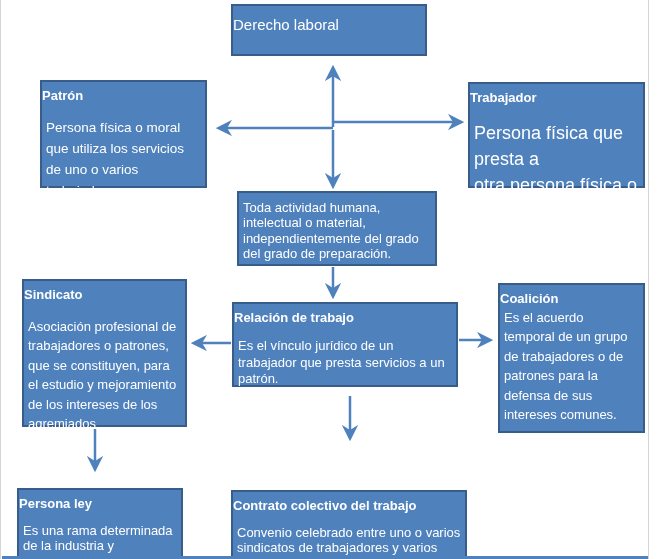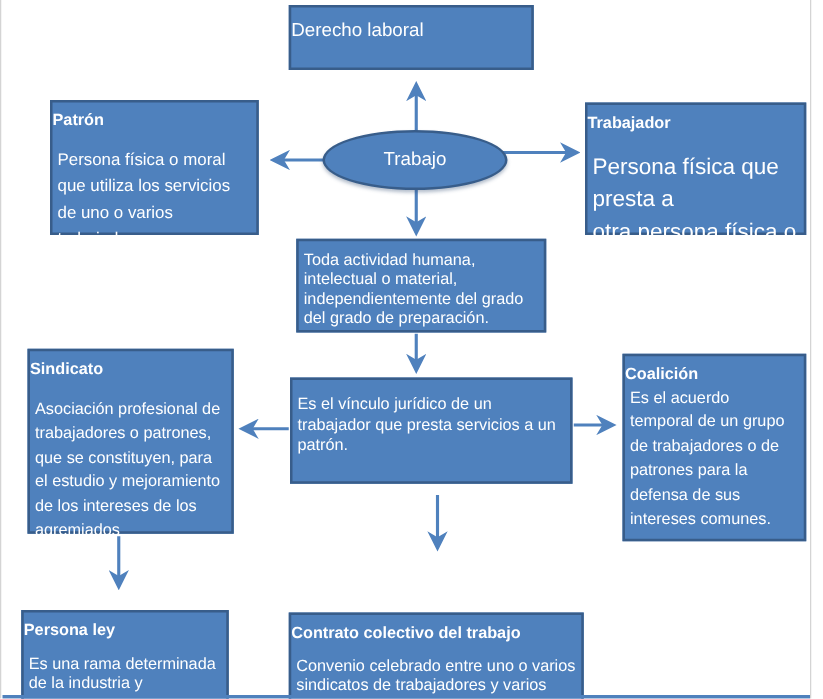--- a/index.html
+++ b/index.html
@@ -67,23 +67,20 @@
     <line class="connector" x1="231" y1="343" x2="194" y2="343" marker-end="url(#arr)"></line>
     <line class="connector" x1="459" y1="340" x2="490" y2="340" marker-end="url(#arr)"></line>
     <line class="connector" x1="95" y1="429" x2="95" y2="469" marker-end="url(#arr)"></line>
     <line class="connector" x1="350" y1="396" x2="350" y2="438" marker-end="url(#arr)"></line>
   </svg>
 
   <div class="node" id="node-root">
     <span>Derecho laboral</span>
   </div>
 
-  <div class="node" id="node-center">
-    <span>Trabajo</span>
-  </div>
 
   <div class="node" id="node-patron">
     <div class="node-title">Patrón</div>
     <div class="node-body">Persona física o moral
 que utiliza los servicios
 de uno o varios
 trabajadores.</div>
   </div>
 
   <div class="node" id="node-trabajador">
@@ -95,20 +92,21 @@
   </div>
 
   <div class="node" id="node-definicion">
     <div class="node-body">Toda actividad humana,
 intelectual o material,
 independientemente del grado
 del grado de preparación.</div>
   </div>
 
   <div class="node" id="node-relacion">
+    <div class="node-title">Relación de trabajo</div>
     <div class="node-body">Es el vínculo jurídico de un
 trabajador que presta servicios a un
 patrón.</div>
   </div>
 
   <div class="node" id="node-sindicato">
     <div class="node-title">Sindicato</div>
     <div class="node-body">Asociación profesional de
 trabajadores o patrones,
 que se constituyen, para

